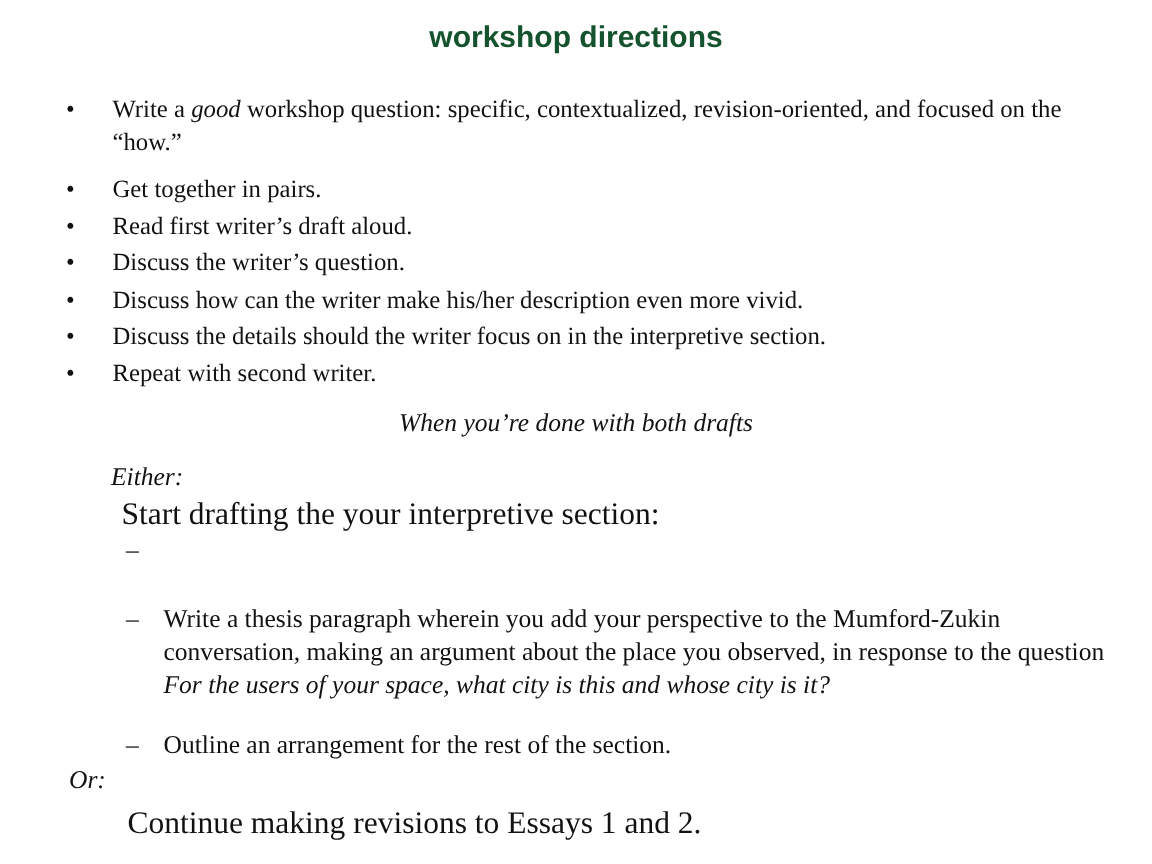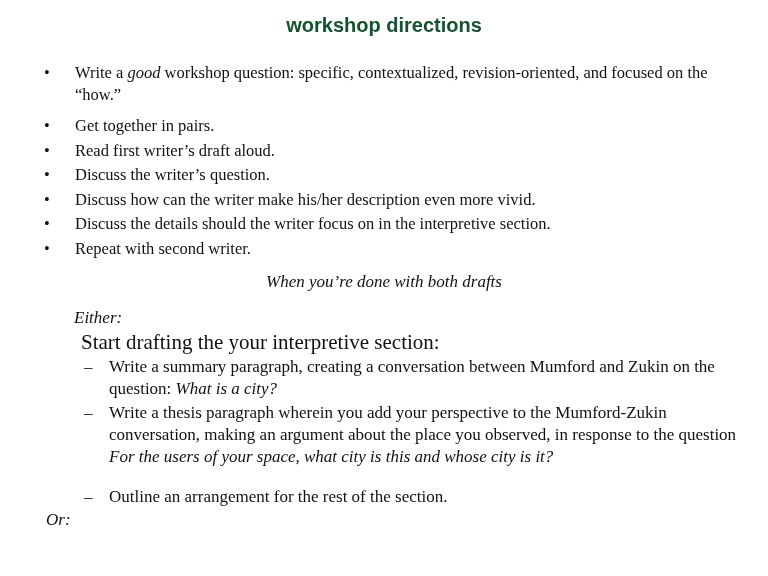--- a/index.html
+++ b/index.html
@@ -50,22 +50,22 @@
     <span class="dot">•</span>
     <span class="txt">Repeat with second writer.</span>
   </div>
 
   <div class="subhead">When you’re done with both drafts</div>
 
   <div class="label" style="top:308px;margin-left:28px;">Either:</div>
   <div class="line" style="left:81px; top:331px;">Start drafting the your interpretive section:</div>
 
   <span class="dash" style="top:356px;">–</span>
-  <div class="dtxt" style="top:356px;"><span>Write a summary paragraph, creating a conversation between Mumford and Zukin on the question: </span><i>What is a city?</i></div>
 
   <span class="dash" style="top:402px;">–</span>
   <div class="dtxt" style="top:402px;"><span>Write a thesis paragraph wherein you add your perspective to the Mumford-Zukin conversation, making an argument about the place you observed, in response to the question </span><i>For the users of your space, what city is this and whose city is it?</i></div>
 
   <span class="dash" style="top:486px;">–</span>
   <div class="dtxt" style="top:486px;"><span>Outline an arrangement for the rest of the section.</span></div>
 
   <div class="label" style="top:510px;">Or:</div>
+  <div class="line" style="left:85px; top:537px;">Continue making revisions to Essays 1 and 2.</div>
 </div>
 
 </body></html>

